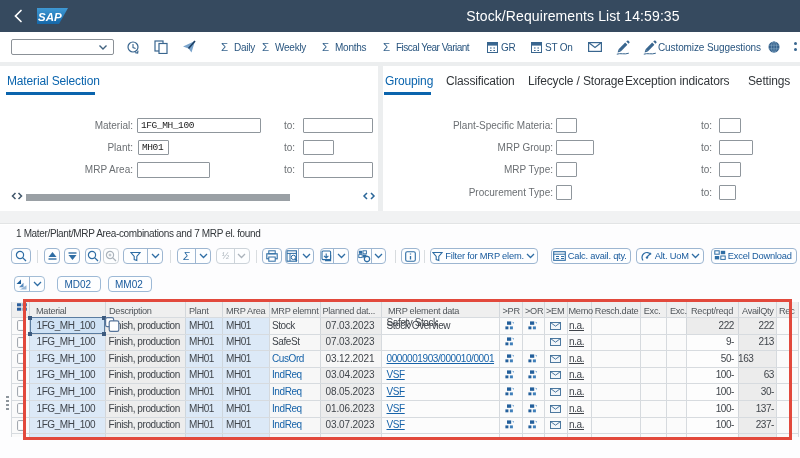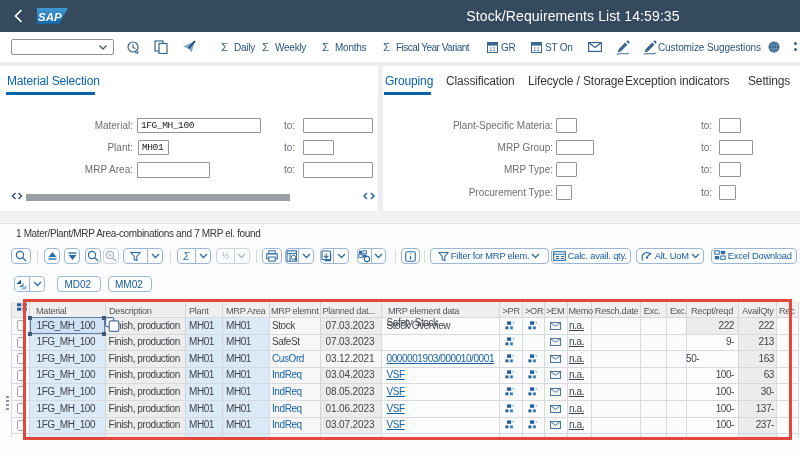--- a/index.html
+++ b/index.html
@@ -285,21 +285,21 @@
     </i>
   </div>
 <div class="ab" style="left:395px;top:250px;width:1px;height:13px;background:#d7dbde"></div>
 <div class="btn" style="left:401px;width:18.5px">
     <svg width="11" height="11" viewBox="0 0 11 11">
       <rect x="0.7" y="0.7" width="9.6" height="9.6" rx="1.5" stroke="#2e6da4" stroke-width="1.1" fill="none"></rect>
       <path d="M5.5 2.6 V3.6 M5.5 5 V8.4" stroke="#2e6da4" stroke-width="1.3"></path>
     </svg>
   </div>
 <div class="ab" style="left:423.5px;top:250px;width:1px;height:13px;background:#d9dde0"></div>
-<div class="btn" style="left:429.6px;width:119px">
+<div class="btn" style="left:429.6px;width:108px">
     <svg width="11" height="11" viewBox="0 0 11 11">
       <path d="M1 1.5 H10 L6.8 5.5 V9.5 L4.2 8.6 V5.5 Z" stroke="#2e6da4" stroke-width="1.1" fill="none"></path>
     </svg>
     <span class="btxt">Filter for MRP elem.</span>
     <svg width="9" height="6" viewBox="0 0 9 6">
       <path d="M1 1 L4.5 4.5 L8 1" stroke="#2e6da4" stroke-width="1.3" fill="none"></path>
     </svg>
   </div>
 <div class="btn" style="left:550.7px;width:80px">
     <svg width="13" height="10" viewBox="0 0 13 10">
@@ -497,22 +497,22 @@
     <rect x="2" y="0.4" width="4.2" height="3.4" fill="#235f9b"></rect>
     <rect x="0.4" y="5.4" width="3" height="2.9" fill="#235f9b"></rect>
     <rect x="4.9" y="5.4" width="3" height="2.9" fill="#3f7fba"></rect>
     <path d="M7.2 0.8 l1.9 0.5 -0.7 1.7 Z" fill="#79a7d2"></path>
   </svg>
 <svg class="ab" style="left:549.5px;top:354.7px" width="11" height="8" viewBox="0 0 11 8">
     <rect x="0.5" y="0.5" width="10" height="7" stroke="#3a6a96" stroke-width="0.9" fill="#f2f6fa"></rect>
     <path d="M0.5 0.5 L5.5 4.2 L10.5 0.5" stroke="#3a6a96" stroke-width="0.9" fill="none"></path>
   </svg>
 <div class="cell" style="left:569px;top:352.7px;color:#3e434a;text-decoration:underline">n.a.</div>
-<div class="cell" style="left:686.0px;top:352.7px;width:48px;text-align:left">50-</div>
-<div class="cell" style="left:738.0px;top:352.7px;width:36px;text-align:right">163</div>
+<div class="cell" style="left:686.0px;top:352.7px;width:48px;text-align:right">50-</div>
+<div class="cell" style="left:738.0px;top:352.7px;width:36px;text-align:left">163</div>
 <svg class="ab" style="left:16.5px;top:369.8px" width="9" height="11" viewBox="0 0 9 11">
     <rect x="0.6" y="0.6" width="7.8" height="9.8" rx="1" stroke="#9aa1a8" stroke-width="1" fill="#fff"></rect>
   </svg>
 <div class="cell" style="left:36.5px;top:369.3px;color:#3e434a">1FG_MH_100</div>
 <div class="cell" style="left:108.5px;top:369.3px">Finish, production</div>
 <div class="cell" style="left:189px;top:369.3px">MH01</div>
 <div class="cell" style="left:226px;top:369.3px">MH01</div>
 <div class="cell" style="left:272px;top:369.3px;color:#1763a9">IndReq</div>
 <div class="cell" style="left:325.5px;top:369.3px;letter-spacing:-0.12px">03.04.2023</div>
 <div class="cell" style="left:386.5px;top:369.3px;color:#1763a9;text-decoration:underline">VSF</div>

